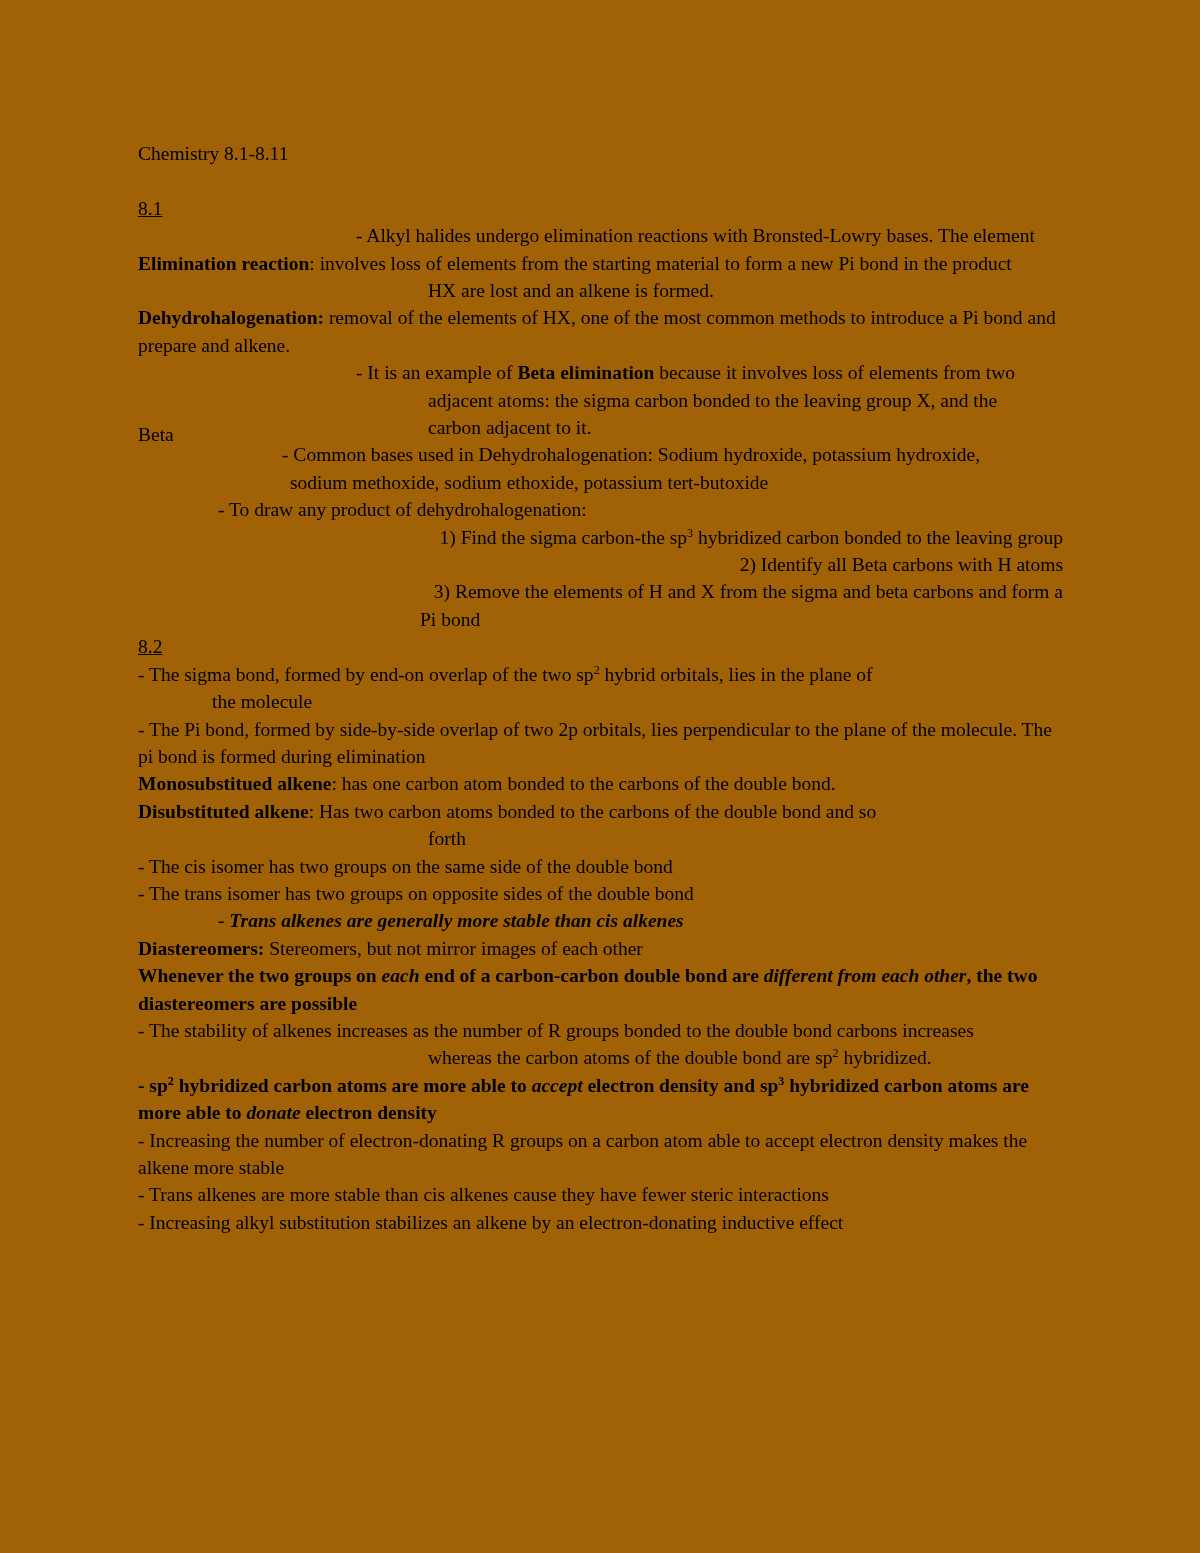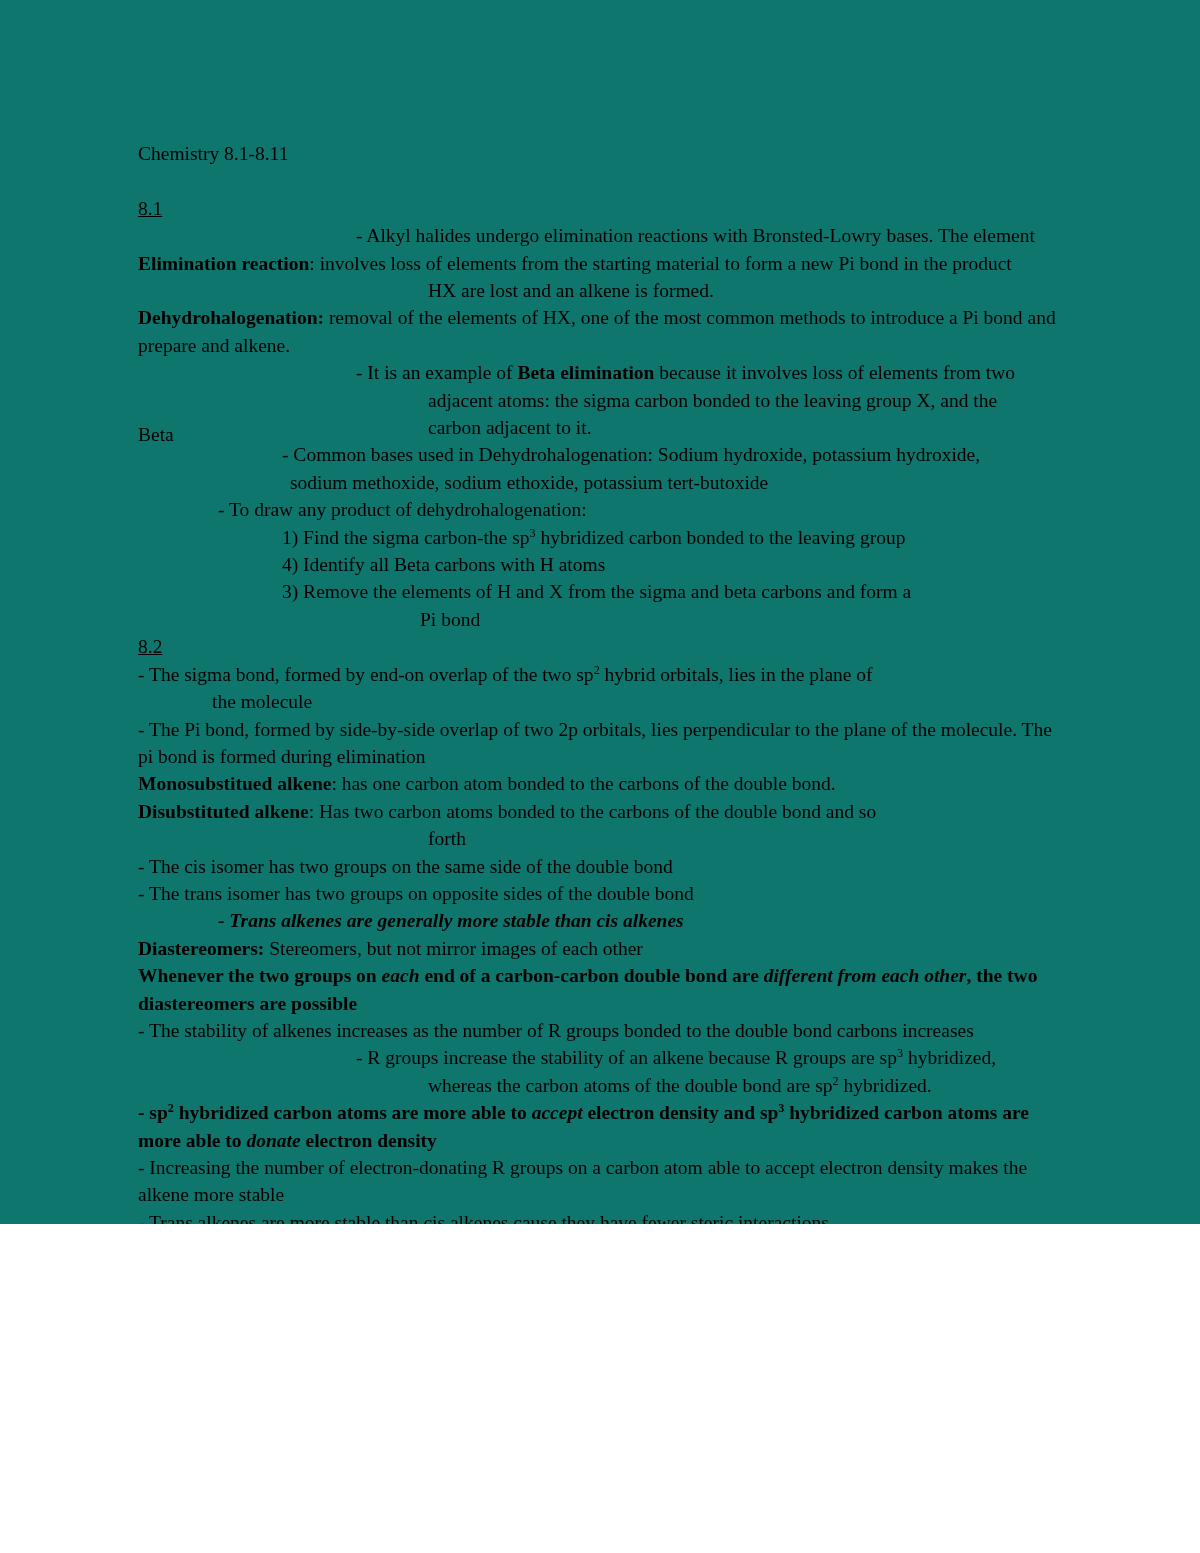--- a/index.html
+++ b/index.html
@@ -3,22 +3,22 @@
 <meta charset="utf-8">
 <style>
   html, body {
     margin: 0;
     padding: 0;
     background: #ffffff;
   }
   .page {
     position: relative;
     width: 1200px;
-    height: 1224px;
-    background: #0f766e;
+    height: 1553px;
+    background: #a16207;
     font-family: "Liberation Serif", "DejaVu Serif", serif;
     color: #000000;
     overflow: hidden;
   }
   .doc {
     position: absolute;
     left: 138px;
     top: 140px;
     width: 925px;
     font-size: 19.5px;
@@ -36,21 +36,21 @@
   .bi { font-weight: bold; font-style: italic; }
   .u { text-decoration: underline; }
   sup {
     font-size: 0.62em;
     vertical-align: super;
     line-height: 0;
   }
   
   .ind0 { padding-left: 0px; }
   .ind1 { padding-left: 74px; }
-  .ind3 { padding-left: 144px; }
+  .ind3 { padding-left: 144px; text-align: right; }
   .ind4 { padding-left: 218px; }
   .ind5 { padding-left: 290px; }
   .ind-hang { padding-left: 218px; text-indent: -74px; }
   
   .overlayrow {
     position: relative;
   }
   .overlay-left {
     position: absolute;
     left: 0;
@@ -87,21 +87,21 @@
     </div>
 
     <p class="ln ind-hang"><span>- Common bases used in Dehydrohalogenation: Sodium hydroxide, potassium hydroxide,</span></p>
 
     <p class="ln" style="padding-left:152px;"><span>sodium methoxide, sodium ethoxide, potassium </span><span class="i">tert</span><span>-butoxide</span></p>
 
     <p class="ln" style="padding-left:80px;"><span>- To draw any product of dehydrohalogenation:</span></p>
 
     <p class="ln ind3"><span>1) Find the sigma carbon-the sp</span><sup>3</sup><span> hybridized carbon bonded to the leaving group</span></p>
 
-    <p class="ln ind3"><span>4) Identify all Beta carbons with H atoms</span></p>
+    <p class="ln ind3"><span>2) Identify all Beta carbons with H atoms</span></p>
 
     <p class="ln ind3"><span>3) Remove the elements of H and X from the sigma and beta carbons and form a</span></p>
 
     <p class="ln" style="padding-left:282px;"><span>Pi bond</span></p>
 
     <p class="ln ind0"><span class="u">8.2</span></p>
 
     <p class="ln ind0"><span>- The sigma bond, formed by end-on overlap of the two sp</span><sup>2</sup><span> hybrid orbitals, lies in the plane of</span></p>
 
     <p class="ln ind1"><span>the molecule</span></p>
@@ -119,21 +119,20 @@
     <p class="ln ind0"><span>- The trans isomer has two groups on opposite sides of the double bond</span></p>
 
     <p class="ln" style="padding-left:80px;font-style:italic;"><span class="b">- Trans alkenes are generally more stable than cis alkenes</span></p>
 
     <p class="ln ind0"><span class="b">Diastereomers:</span><span> Stereomers, but not mirror images of each other</span></p>
 
     <p class="ln ind0"><span class="b">Whenever the two groups on </span><span class="bi">each</span><span class="b"> end of a carbon-carbon double bond are </span><span class="bi">different from each other</span><span class="b">, the two diastereomers are possible</span></p>
 
     <p class="ln ind0"><span>- The stability of alkenes increases as the number of R groups bonded to the double bond carbons increases</span></p>
 
-    <p class="ln ind4"><span>- R groups increase the stability of an alkene because R groups are sp</span><sup>3</sup><span> hybridized,</span></p>
 
     <p class="ln ind5"><span>whereas the carbon atoms of the double bond are sp</span><sup>2</sup><span> hybridized.</span></p>
 
     <p class="ln ind0"><span class="b">- sp</span><sup class="b">2</sup><span class="b"> hybridized carbon atoms are more able to </span><span class="bi">accept</span><span class="b"> electron density and sp</span><sup class="b">3</sup><span class="b"> hybridized carbon atoms are more able to </span><span class="bi">donate</span><span class="b"> electron density</span></p>
 
     <p class="ln ind0"><span>- Increasing the number of electron-donating R groups on a carbon atom able to accept electron density makes the alkene more stable</span></p>
 
     <p class="ln ind0"><span>- Trans alkenes are more stable than cis alkenes cause they have fewer steric interactions</span></p>
 
     <p class="ln ind0"><span>- Increasing alkyl substitution stabilizes an alkene by an electron-donating inductive effect</span></p>

